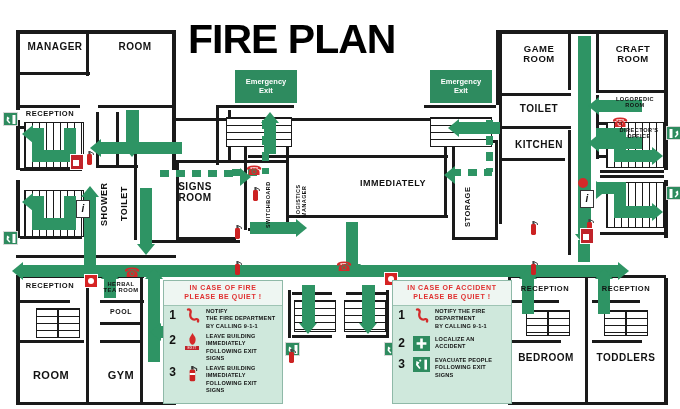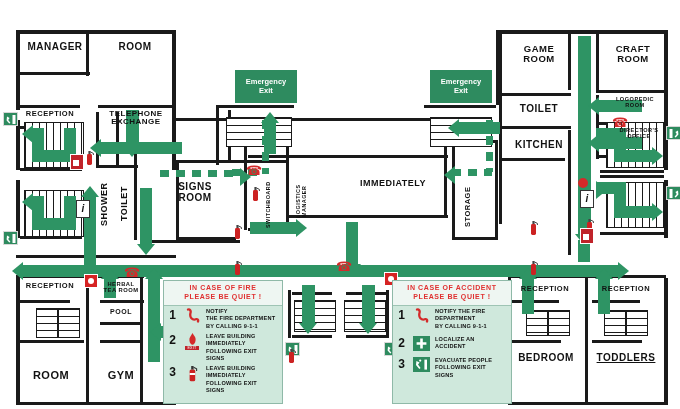--- a/index.html
+++ b/index.html
@@ -55,20 +55,21 @@
   .pnum{width:11px;font-size:12px;font-weight:bold;color:#111;text-align:center;flex:0 0 11px;}
   .pico{width:22px;flex:0 0 22px;display:flex;align-items:center;justify-content:center;}
   .ptxt{font-size:5.6px;font-weight:bold;color:#111;line-height:1.35;letter-spacing:.2px;text-transform:uppercase;}
   .firstaid{width:17px;height:15px;background:#2e8b5f;display:flex;align-items:center;justify-content:center;}
 </style>
 </head>
 <body>
 
 <div id="plan">
 
+  <div id="title">FIRE PLAN</div>
 
   <div class="wall" style="left:16px;top:30px;width:160px;height:4px;"></div>
   <div class="wall" style="left:16px;top:30px;width:4px;height:80px;"></div>
   <div class="wall" style="left:16px;top:120px;width:4px;height:50px;"></div>
   <div class="wall" style="left:16px;top:180px;width:4px;height:58px;"></div>
   <div class="wall" style="left:172px;top:30px;width:4px;height:140px;"></div>
   <div class="wall" style="left:20px;top:72px;width:70px;height:3px;"></div>
   <div class="wall" style="left:20px;top:105px;width:60px;height:3px;"></div>
   <div class="wall" style="left:86px;top:34px;width:3px;height:42px;"></div>
   <div class="wall" style="left:98px;top:105px;width:78px;height:3px;"></div>
@@ -247,22 +248,20 @@
   <div class="arr" style="left:522px;top:278px;width:12px;height:36px;"></div>
   <div class="head up" style="left:519px;top:268px;"></div>
   <div class="arr" style="left:598px;top:278px;width:12px;height:36px;"></div>
   <div class="head up" style="left:595px;top:268px;"></div>
 
   <div class="arr" style="left:578px;top:240px;width:12px;height:22px;"></div>
 
   <div class="lbl" style="left:20px;top:42px;width:70px;font-size:10px;">MANAGER</div>
   <div class="lbl" style="left:100px;top:42px;width:70px;font-size:10px;">ROOM</div>
   <div class="lbl" style="left:16px;top:110px;width:68px;font-size:7.5px;">RECEPTION</div>
-  <div class="lbl" style="left:98px;top:110px;width:76px;font-size:8px;">TELEPHONE
-EXCHANGE</div>
   <div class="lbl vert" style="left:100px;top:172px;width:14px;height:64px;font-size:9px;">SHOWER</div>
   <div class="lbl vert" style="left:120px;top:176px;width:14px;height:56px;font-size:9px;">TOILET</div>
   <div class="lbl" style="left:160px;top:182px;width:70px;font-size:10px;">SIGNS
 ROOM</div>
   <div class="lbl vert" style="left:266px;top:176px;width:12px;height:58px;font-size:5.4px;">SWITCHBOARD</div>
   <div class="lbl vert" style="left:296px;top:170px;width:16px;height:62px;font-size:5.4px;">LOGISTICS
 MANAGER</div>
   <div class="lbl" style="left:340px;top:179px;width:106px;font-size:9px;">IMMEDIATELY</div>
   <div class="lbl vert" style="left:464px;top:176px;width:14px;height:62px;font-size:7.5px;">STORAGE</div>
   <div class="lbl" style="left:506px;top:44px;width:66px;font-size:9.5px;">GAME
@@ -277,21 +276,21 @@
 OFFICE</div>
   <div class="lbl" style="left:16px;top:282px;width:68px;font-size:7.5px;">RECEPTION</div>
   <div class="lbl" style="left:18px;top:370px;width:66px;font-size:11px;">ROOM</div>
   <div class="lbl" style="left:100px;top:281px;width:42px;font-size:5.8px;">HERBAL
 TEA ROOM</div>
   <div class="lbl" style="left:100px;top:308px;width:42px;font-size:7px;">POOL</div>
   <div class="lbl" style="left:96px;top:370px;width:50px;font-size:11px;">GYM</div>
   <div class="lbl" style="left:510px;top:285px;width:70px;font-size:7.5px;">RECEPTION</div>
   <div class="lbl" style="left:510px;top:353px;width:72px;font-size:10px;">BEDROOM</div>
   <div class="lbl" style="left:590px;top:285px;width:72px;font-size:7.5px;">RECEPTION</div>
-  <div class="lbl" style="left:588px;top:353px;width:76px;font-size:10px;text-decoration:underline;">TODDLERS</div>
+  <div class="lbl" style="left:588px;top:353px;width:76px;font-size:10px;">TODDLERS</div>
 
   <div class="gsign" style="left:235px;top:70px;width:62px;height:33px;white-space:pre-line;">Emergency
 Exit</div>
   <div class="gsign" style="left:430px;top:70px;width:62px;height:33px;white-space:pre-line;">Emergency
 Exit</div>
 
   <div class="exitico" style="left:3px;top:112px;">
     <svg width="10" height="9" viewBox="0 0 10 9">
         <rect x="6.5" y="0" width="3" height="9" fill="#fff"></rect>
         <path d="M1 1.6 L3.6 3.1 L2.2 5 L4.4 7.8 L3.3 8.6 L0.6 5.4 Z" fill="#fff"></path>

